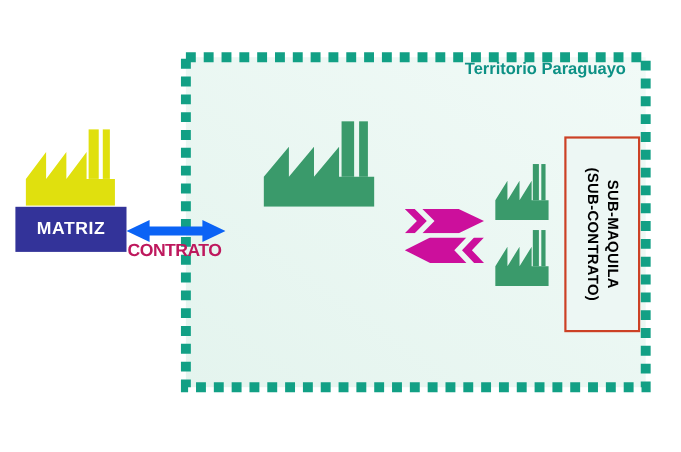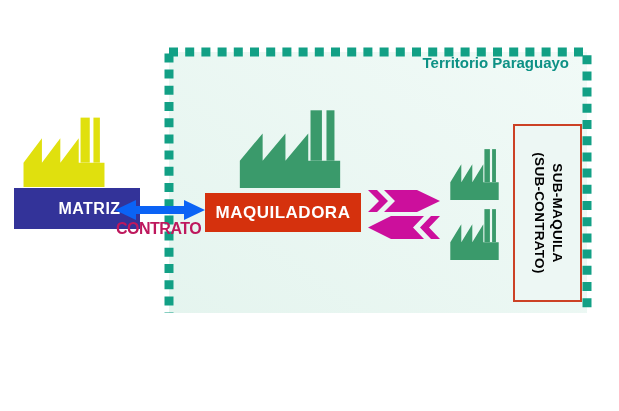--- a/index.html
+++ b/index.html
@@ -1,18 +1,18 @@
 <!DOCTYPE html>
 <html><head>
 <meta charset="utf-8">
 <style>
   html, body { margin: 0; padding: 0; background: #ffffff; }
   .canvas {
     position: relative;
-    width: 619px; height: 313px;
+    width: 619px; height: 411px;
     background: #ffffff;
     font-family: "Liberation Sans", sans-serif;
     overflow: hidden;
   }
   .abs { position: absolute; }
 
   
   .territory-svg { left: 160px; top: 43px; width: 436px; height: 318px; }
   .territory-rect {
     fill: url(#regionGrad);
@@ -32,21 +32,21 @@
   .factory-green  { fill: #3a9a6b; }
   .factory-matriz      { left: 18px;  top: 112px; width: 92px;  height: 75px; }
   .factory-maquiladora { left: 233px; top: 104px; width: 114px; height: 84px; }
   .factory-sub1        { left: 447px; top: 145px; width: 55px;  height: 55px; }
   .factory-sub2        { left: 447px; top: 205px; width: 55px;  height: 55px; }
 
   
   .matriz-box {
     left: 14px; top: 188px; width: 101px; height: 41px;
     background: #333399;
-    display: flex; align-items: center; justify-content: center; padding-left: 25px;
+    display: flex; align-items: center; justify-content: center;
   }
   .matriz-box span { color: #ffffff; font-weight: bold; font-size: 16px; letter-spacing: 0.5px; }
   .maquiladora-box {
     left: 205px; top: 193px; width: 156px; height: 39px;
     background: #d5310d;
     display: flex; align-items: center; justify-content: center;
   }
   .maquiladora-box span { color: #ffffff; font-weight: bold; font-size: 17px; letter-spacing: 0.5px; }
 
   
@@ -111,23 +111,20 @@
   </div>
 
   <svg class="abs contract-arrow" viewBox="0 0 90 24" preserveAspectRatio="none">
     <polygon points="0,12 21,2 21,8 69,8 69,2 90,12 69,22 69,16 21,16 21,22"></polygon>
   </svg>
   <div class="abs contract-label">CONTRATO</div>
 
   <svg class="abs factory-maquiladora factory-green" viewBox="0 0 100 80" preserveAspectRatio="none">
     <use href="#factory"></use>
   </svg>
-  <div class="abs maquiladora-box">
-    <span>MAQUILADORA</span>
-  </div>
 
   <svg class="abs flow-right" viewBox="0 0 72 23" preserveAspectRatio="none">
     <polygon points="0,0 9,0 20,11.5 9,23 0,23 11,11.5"></polygon>
     <polygon points="16,0 49,0 72,11.5 49,23 16,23 27,11.5"></polygon>
   </svg>
   <svg class="abs flow-left" viewBox="0 0 75 23" preserveAspectRatio="none">
     <polygon points="59,0 26,0 3,11.5 26,23 59,23 48,11.5"></polygon>
     <polygon points="75,0 66,0 55,11.5 66,23 75,23 64,11.5"></polygon>
   </svg>
 

